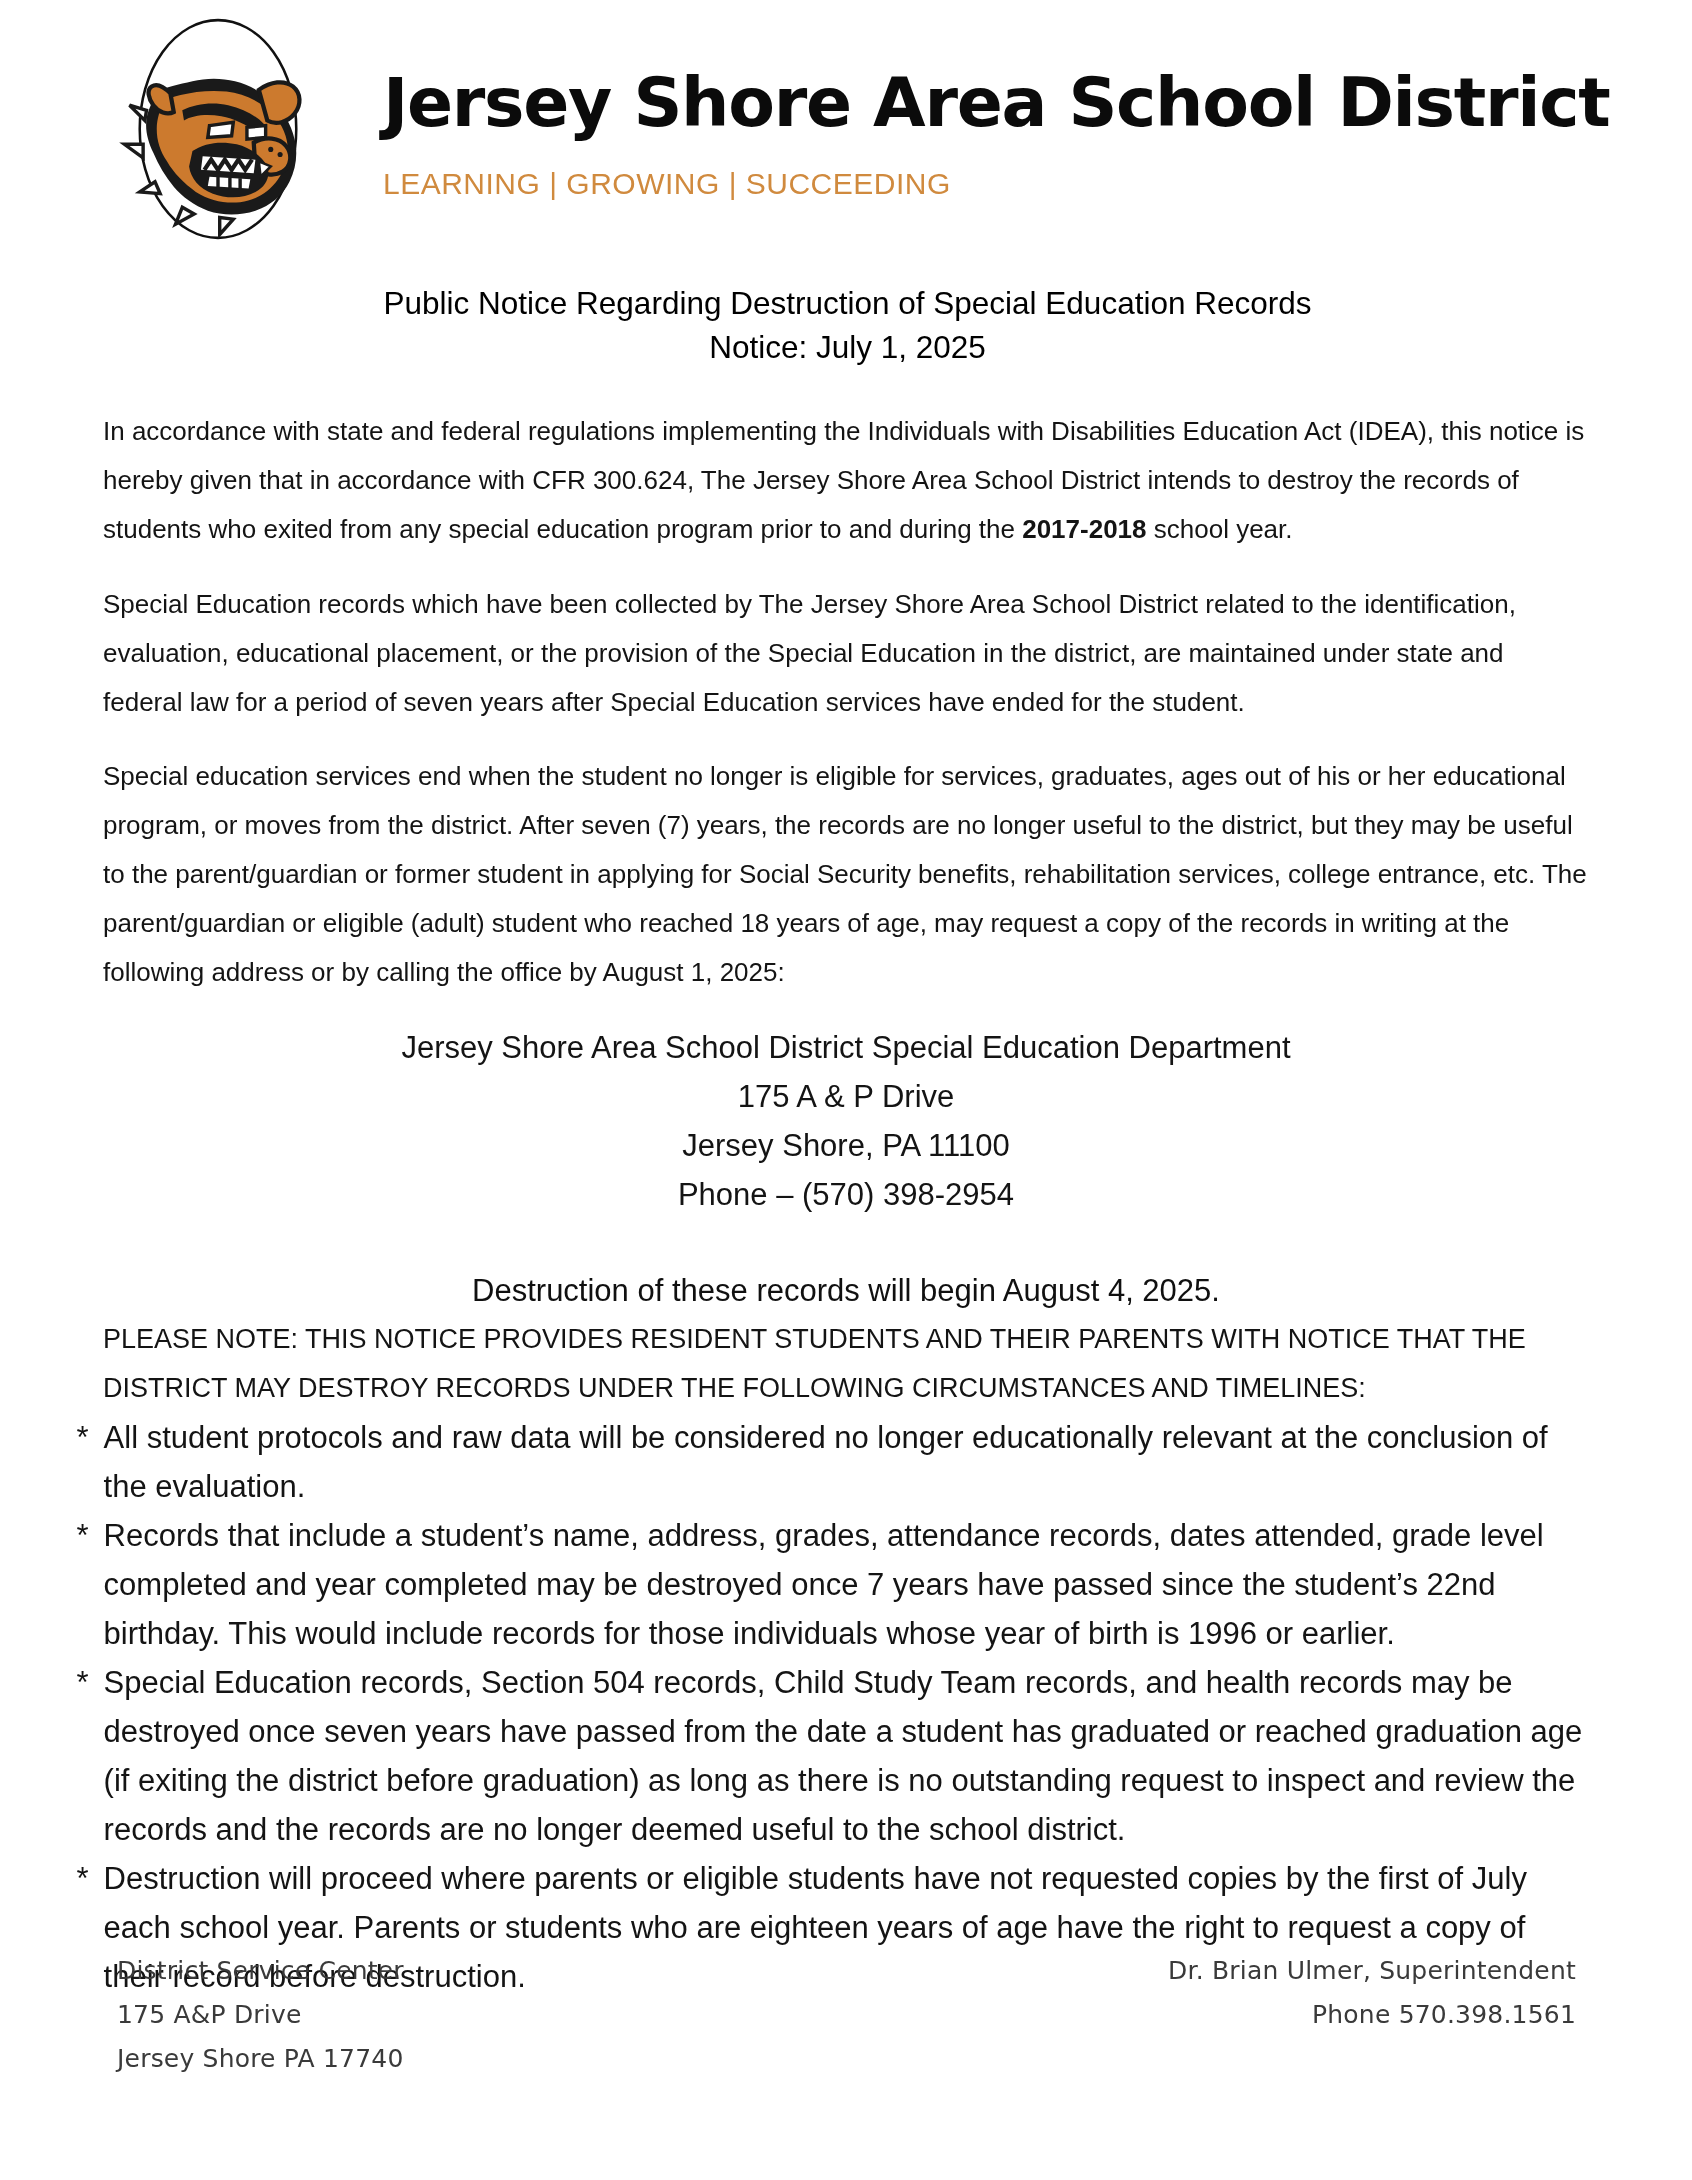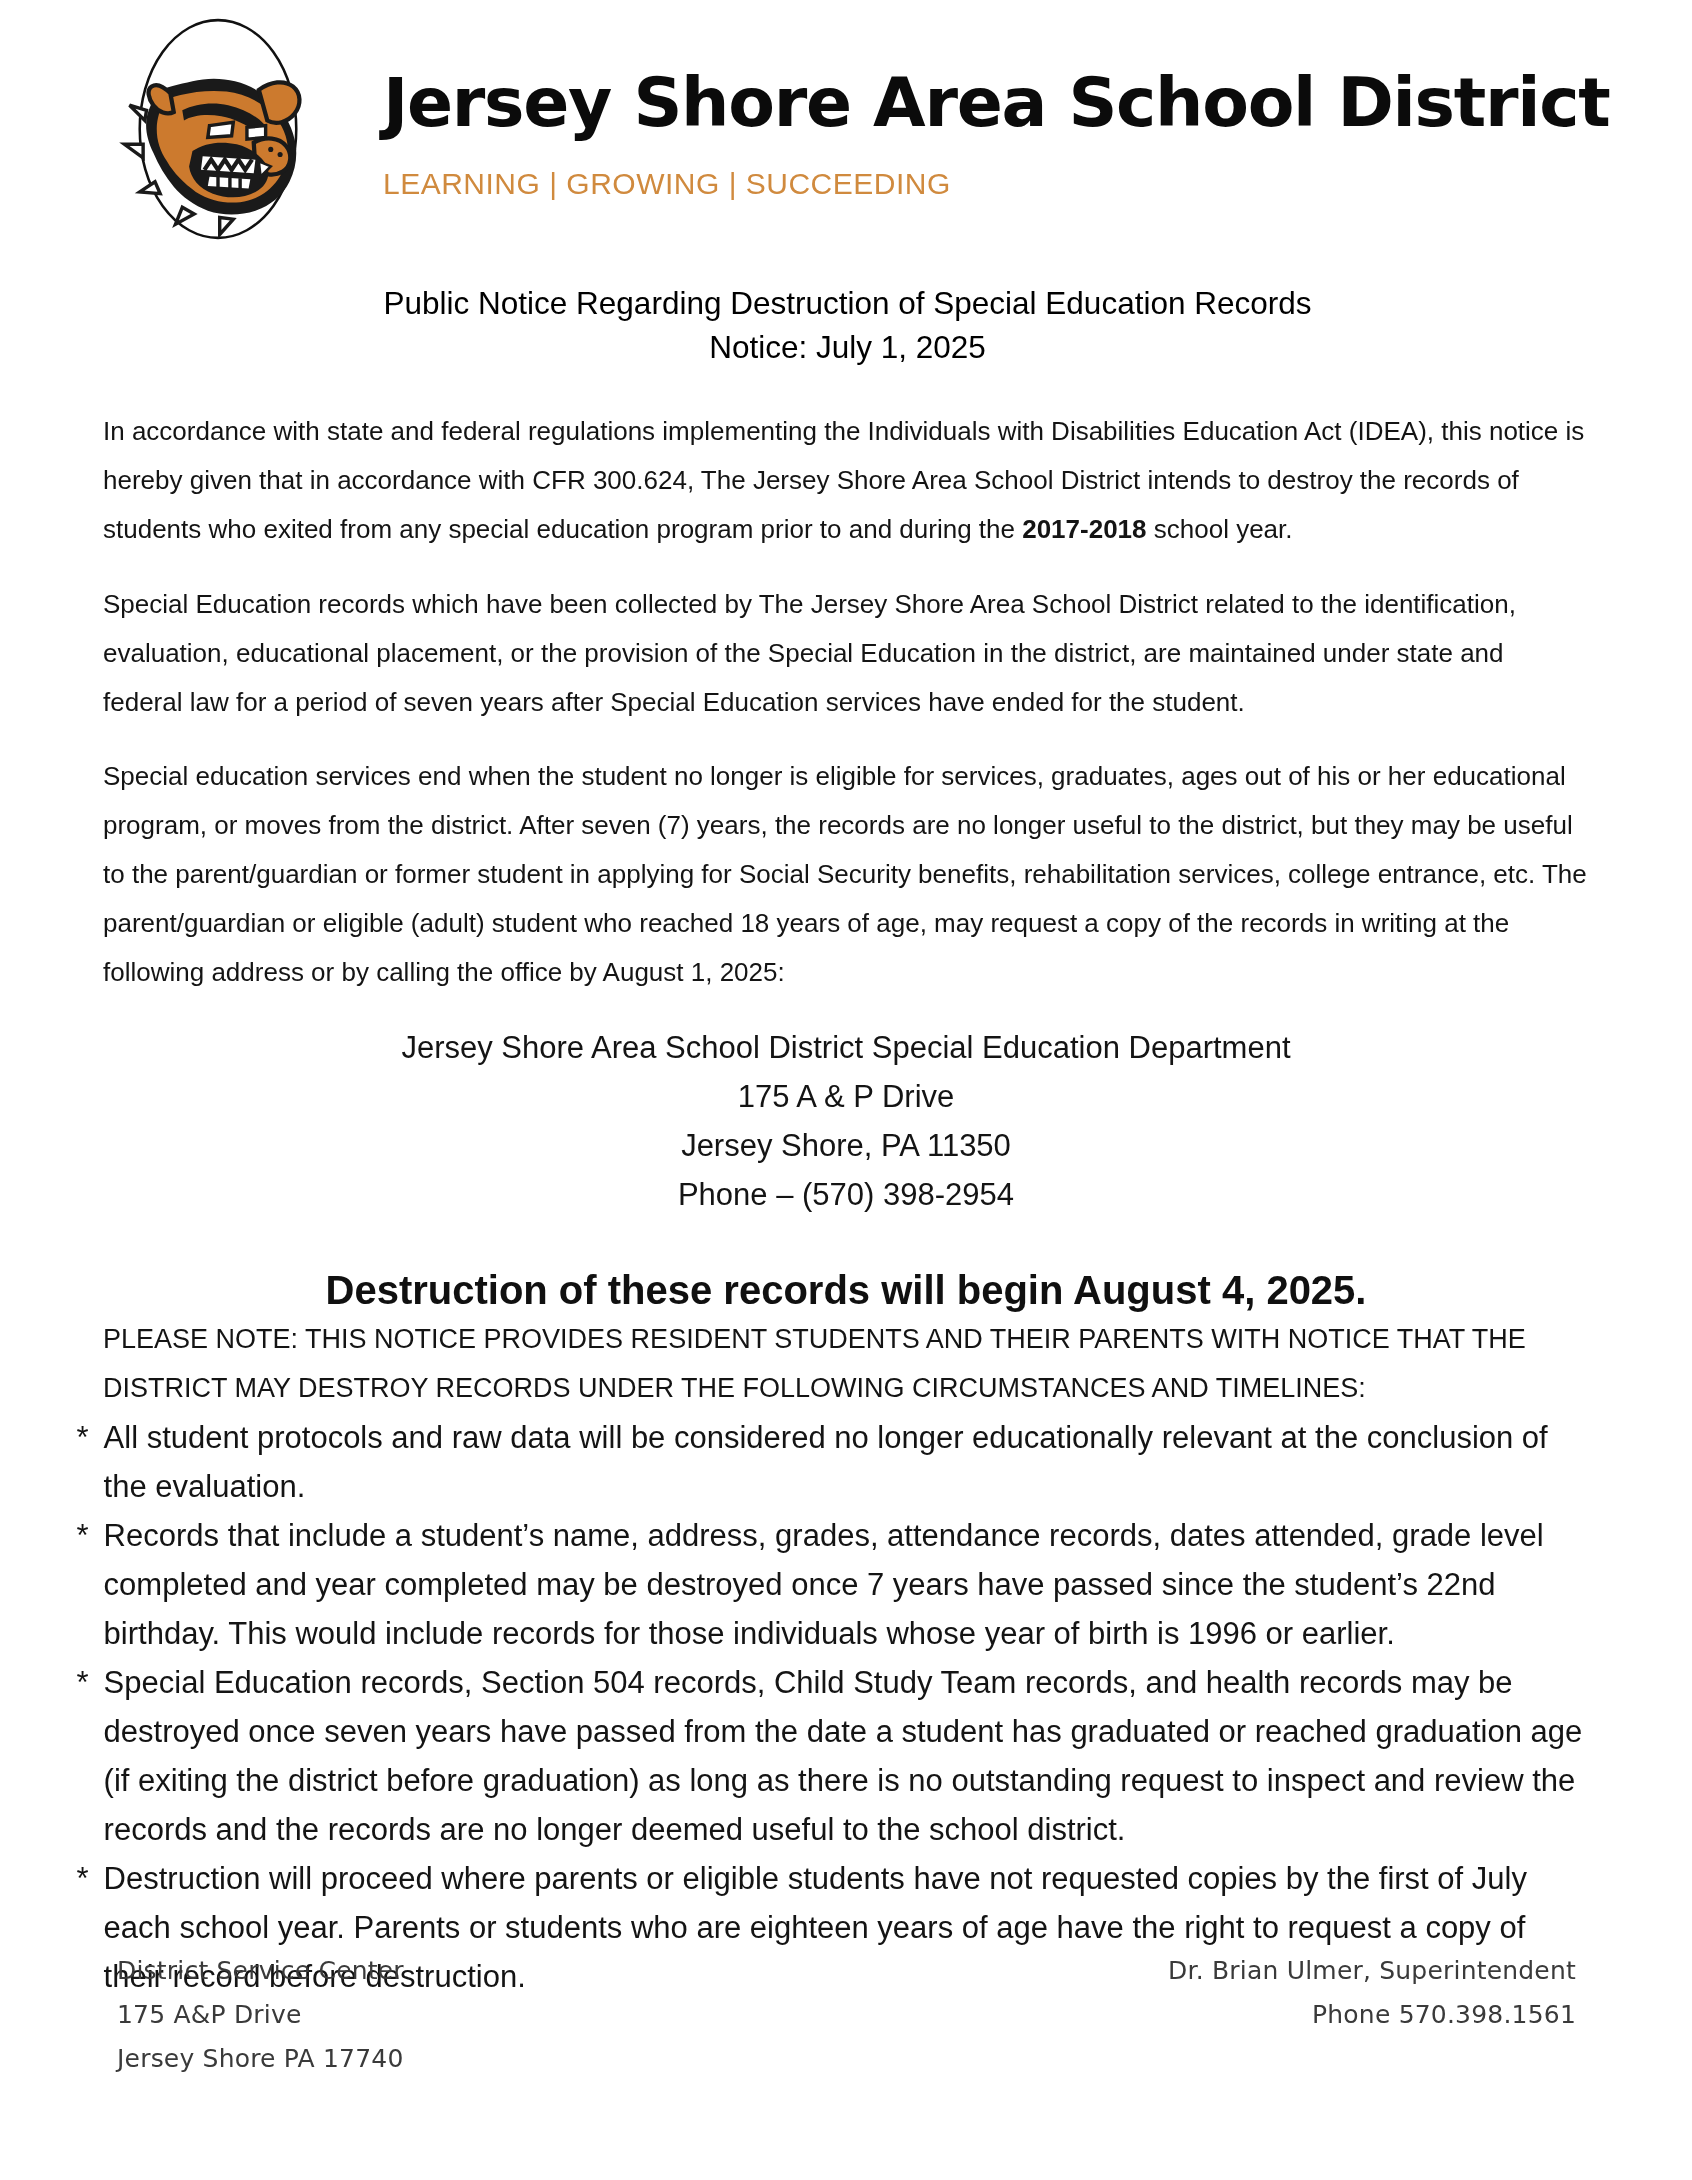--- a/index.html
+++ b/index.html
@@ -94,23 +94,23 @@
     margin: 0 0 0 0;
     text-align: center;
     font-size: 31px;
     line-height: 49px;
     color: #141414;
   }
 
   .emph-center {
     margin: 47px 0 0 0;
     text-align: center;
-    font-size: 40px;
-    line-height: 49px;
-    font-weight: 700;
+    font-size: 31px;
+    line-height: 49px;
+    font-weight: 400;
     color: #101010;
   }
 
   .please-note {
     margin: 0;
     font-size: 27px;
     line-height: 49px;
     color: #141414;
   }
 
@@ -256,21 +256,21 @@
 
     <p class="para"><span>In accordance with state and federal regulations implementing the Individuals with Disabilities Education Act (IDEA), this notice is hereby given that in accordance with CFR 300.624, The Jersey Shore Area School District intends to destroy the records of students who exited from any special education program prior to and during the </span><b>2017-2018</b><span> school year.</span></p>
 
     <p class="para">Special Education records which have been collected by The Jersey Shore Area School District related to the identification, evaluation, educational placement, or the provision of the Special Education in the district, are maintained under state and federal law for a period of seven years after Special Education services have ended for the student.</p>
 
     <p class="para">Special education services end when the student no longer is eligible for services, graduates, ages out of his or her educational program, or moves from the district. After seven (7) years, the records are no longer useful to the district, but they may be useful to the parent/guardian or former student in applying for Social Security benefits, rehabilitation services, college entrance, etc. The parent/guardian or eligible (adult) student who reached 18 years of age, may request a copy of the records in writing at the following address or by calling the office by August 1, 2025:</p>
 
     <div class="addr-block">
       <div>Jersey Shore Area School District Special Education Department</div>
       <div>175 A &amp; P Drive</div>
-      <div>Jersey Shore, PA 11350</div>
+      <div>Jersey Shore, PA 11100</div>
       <div>Phone – (570) 398-2954</div>
     </div>
 
     <div class="emph-center">Destruction of these records will begin August 4, 2025.</div>
 
     <p class="please-note">PLEASE NOTE: THIS NOTICE PROVIDES RESIDENT STUDENTS AND THEIR PARENTS WITH NOTICE THAT THE DISTRICT MAY DESTROY RECORDS UNDER THE FOLLOWING CIRCUMSTANCES AND TIMELINES:</p>
 
     <ul class="star-list">
       <li>
         <span class="star">*</span>

